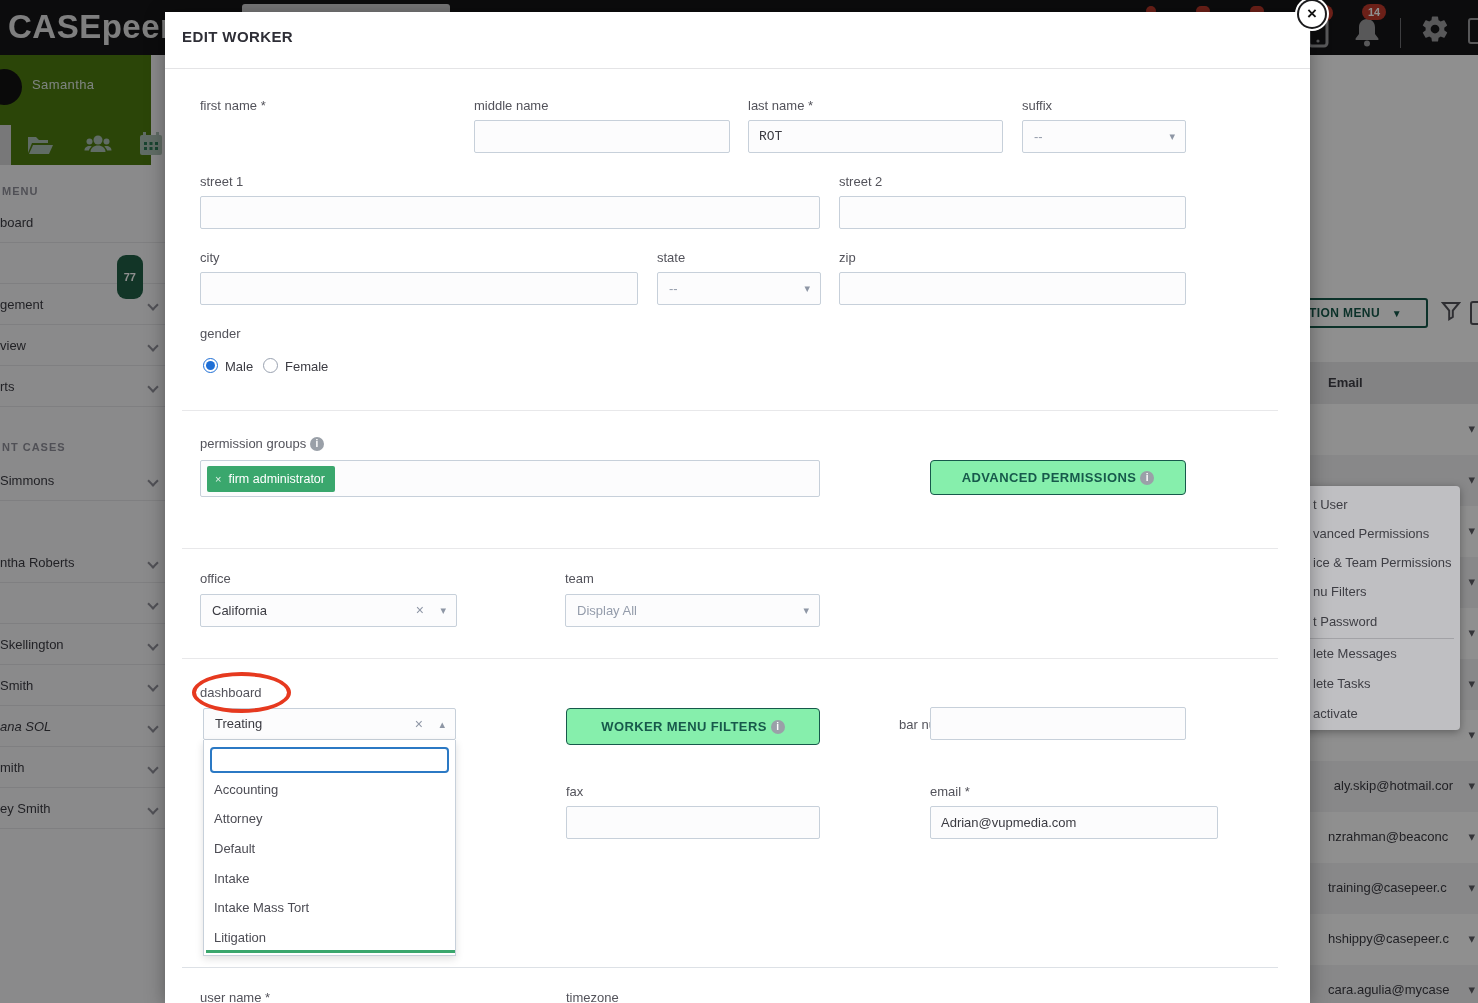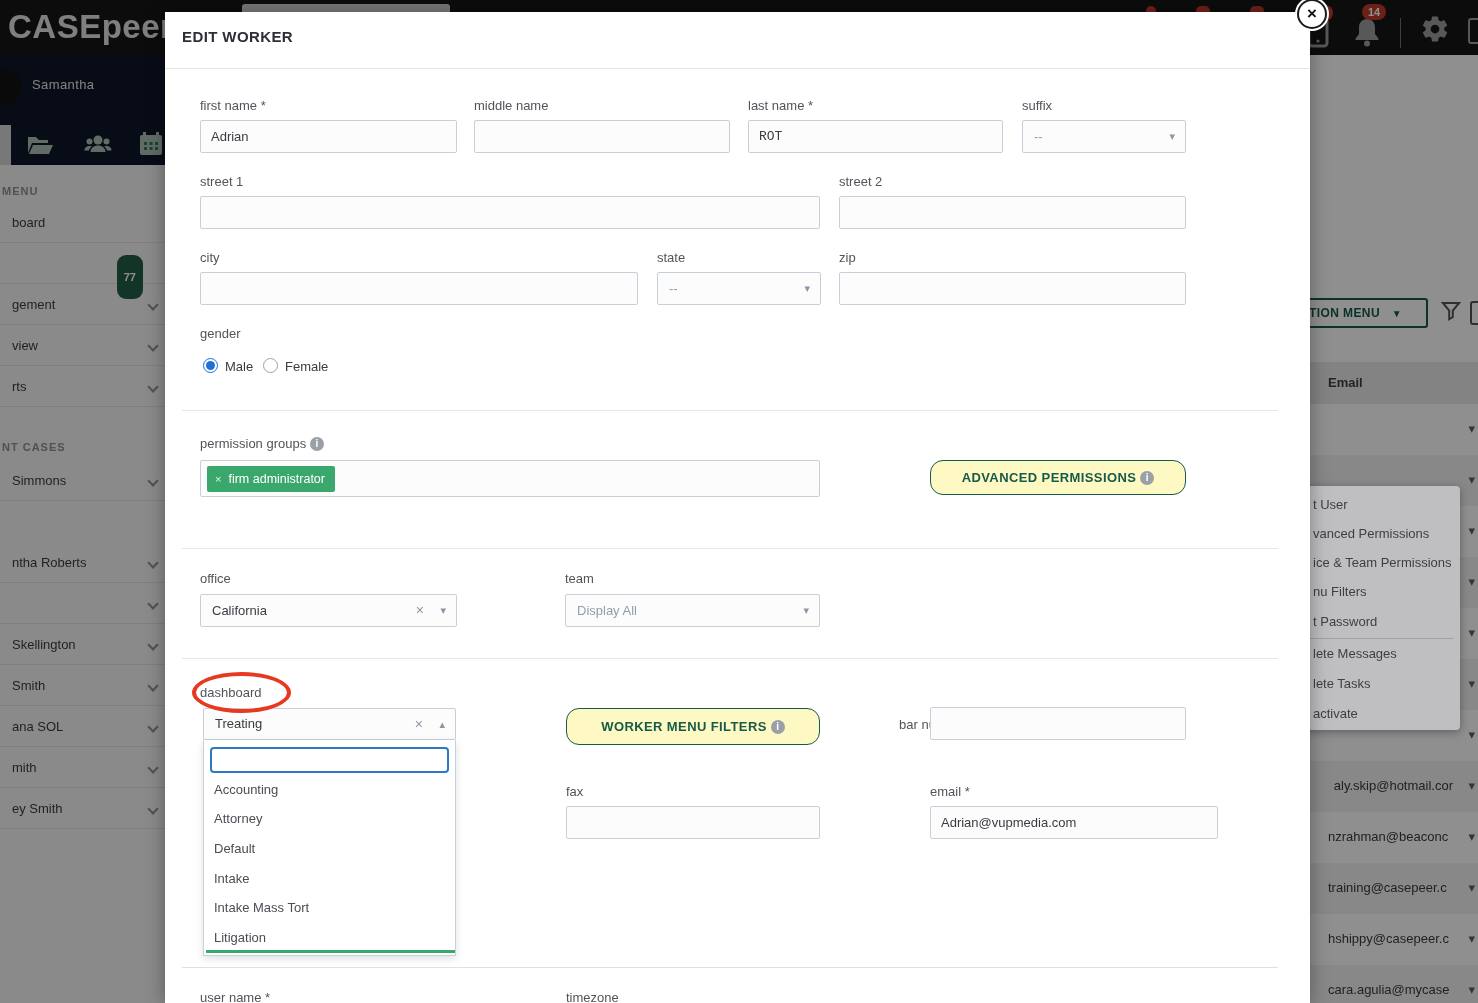--- a/index.html
+++ b/index.html
@@ -11,29 +11,29 @@
   #bg { position:absolute; inset:0; z-index:1; }
   #topbar { position:absolute; left:0; top:0; width:1478px; height:55px; background:#161618; }
   .logo { position:absolute; left:8px; top:8px; font-size:33px; font-weight:bold; color:#e2e2e2; letter-spacing:0.5px; }
   .top-search { position:absolute; left:242px; top:4px; width:208px; height:26px; background:#d2d2d4; border-radius:3px; }
   .hicon { position:absolute; color:#9d9d9f; }
   .badge { position:absolute; background:#c0392b; color:#fff; font-size:11px; font-weight:bold;
     border-radius:9px; padding:2px 6px; line-height:12px; }
   .vdiv { position:absolute; width:1px; height:30px; background:#6f6f72; top:18px; }
 
   #sidebar { position:absolute; left:0; top:55px; width:165px; height:948px; background:#f6f6f8; }
-  #sb-green { position:absolute; left:0; top:0; width:165px; height:110px; background:#0f172a; }
+  #sb-green { position:absolute; left:0; top:0; width:151px; height:110px; background:#4d7c0f; }
   .avatar { position:absolute; left:-14px; top:14px; width:36px; height:36px; border-radius:50%; background:#121212; }
   .sb-user { position:absolute; left:32px; top:22px; color:#e0eae4; font-size:13px; letter-spacing:0.4px; }
   .tab-notch { position:absolute; left:0; top:70px; width:11px; height:40px; background:#d6d6d8; }
   .gicon { position:absolute; color:#abc0b4; }
   .sb-section { position:absolute; left:2px; color:#8f8f99; font-size:11px; letter-spacing:1px; font-weight:bold; }
   .sb-row { position:absolute; left:0; width:165px; height:40px; border-bottom:1px solid #e3e3e6;
     font-size:13px; color:#3c3c43; line-height:40px; }
-  .sb-row .lbl { position:absolute; left:12px; top:0; white-space:nowrap; }
+  .sb-row .lbl { position:absolute; left:0; top:0; white-space:nowrap; }
   .chev { position:absolute; right:8px; top:16px; width:8px; height:8px;
     border-right:2px solid #90909a; border-bottom:2px solid #90909a; transform:rotate(45deg); }
   .sb-badge { position:absolute; right:22px; top:11px; background:#215f46; color:#fff;
     font-size:11px; font-weight:bold; border-radius:9px; padding:2px 7px; }
 
   #rightpanel { position:absolute; left:165px; top:55px; width:1313px; height:948px; background:#fff; }
   .action-btn { position:absolute; left:1121px; top:243px; width:142px; height:30px;
     border:2px solid #17594b; border-radius:3px; color:#17594b; font-size:12px; font-weight:bold;
     line-height:27px; padding-left:12px; letter-spacing:0.4px; background:#fff; }
   .funnel { position:absolute; left:1276px; top:246px; color:#55555c; }
@@ -75,21 +75,21 @@
   .radio.on::after { content:""; position:absolute; left:2px; top:2px; width:9px; height:9px;
     border-radius:50%; background:#1f6fd6; }
   .radio-lbl { position:absolute; font-size:13px; color:#3c3c43; }
   .info-i { display:inline-block; width:14px; height:14px; border-radius:50%; background:#9aa0a8;
     color:#fff; font-size:10px; font-weight:bold; text-align:center; line-height:14px; font-style:normal;
     vertical-align:1px; }
   .tag-box { position:absolute; border:1px solid #c7d0da; border-radius:2px; background:#fcfcfd; }
   .g-tag { position:absolute; left:6px; top:5px; background:#3aa76d; color:#fff; font-size:12.5px;
     border-radius:2px; height:26px; line-height:26px; padding:0 10px 0 8px; }
   .g-tag .x { font-size:11px; margin-right:7px; opacity:0.85; }
-  .o-btn { position:absolute; border:1px solid #17594b; border-radius:13px; background:#fef9c3;
+  .o-btn { position:absolute; border:1px solid #17594b; border-radius:4px; background:#86efac;
     color:#17594b; font-size:13px; font-weight:bold; letter-spacing:0.4px; text-align:center; }
   .dd-panel { position:absolute; left:38px; top:728px; width:253px; height:216px; background:#fff;
     border:1px solid #c7d0da; border-top:none; box-shadow:0 3px 8px rgba(0,0,0,0.12); }
   .dd-search { position:absolute; left:6px; top:7px; width:239px; height:26px; border:2px solid #2b79c4;
     border-radius:4px; background:#fff; outline:none; font-size:13px; padding:0 6px;
     font-family:"Liberation Sans", sans-serif; }
   .dd-opt { position:absolute; left:10px; font-size:13px; color:#4c4c54; white-space:nowrap; }
   .dd-greenbar { position:absolute; left:2px; bottom:2px; width:249px; height:3px; background:#3aa76d; }
 
   
@@ -207,21 +207,21 @@
           <span class="chev"></span>
         </div>
       <div class="sb-row" style="top:570px;">
           <span class="lbl">Skellington</span>
           <span class="chev"></span>
         </div>
       <div class="sb-row" style="top:611px;">
           <span class="lbl">Smith</span>
           <span class="chev"></span>
         </div>
-      <div class="sb-row" style="top:652px;">
+      <div class="sb-row" style="top:652px;font-style:italic;">
           <span class="lbl">ana SOL</span>
           <span class="chev"></span>
         </div>
       <div class="sb-row" style="top:693px;">
           <span class="lbl">mith</span>
           <span class="chev"></span>
         </div>
       <div class="sb-row" style="top:734px;">
           <span class="lbl">ey Smith</span>
           <span class="chev"></span>
@@ -298,21 +298,20 @@
     <div class="ctx-item" style="top:153px;">lete Messages</div>
     <div class="ctx-item" style="top:183px;">lete Tasks</div>
     <div class="ctx-item" style="top:213px;">activate</div>
   </div>
 
   <div id="modal">
     <div class="m-title">EDIT WORKER</div>
     <div class="m-hdiv" style="top:56px;"></div>
 
     <div class="f-label" style="left:35px; top:86px;">first name *</div>
-    <input class="f-input" style="left: 35px; top: 108px; width: 257px;" value="Adrian">
     <div class="f-label" style="left:309px; top:86px;">middle name</div>
     <input class="f-input" style="left: 309px; top: 108px; width: 256px;" value="">
     <div class="f-label" style="left:583px; top:86px;">last name *</div>
     <input class="f-input" style="left: 583px; top: 108px; width: 255px; font-family: Liberation Mono, monospace;" value="ROT">
     <div class="f-label" style="left:857px; top:86px;">suffix</div>
     <div class="f-select" style="left:857px; top:108px; width:164px;">
       <span class="placeholder">--</span>
       <span class="sel-caret">▾</span>
     </div>
 

